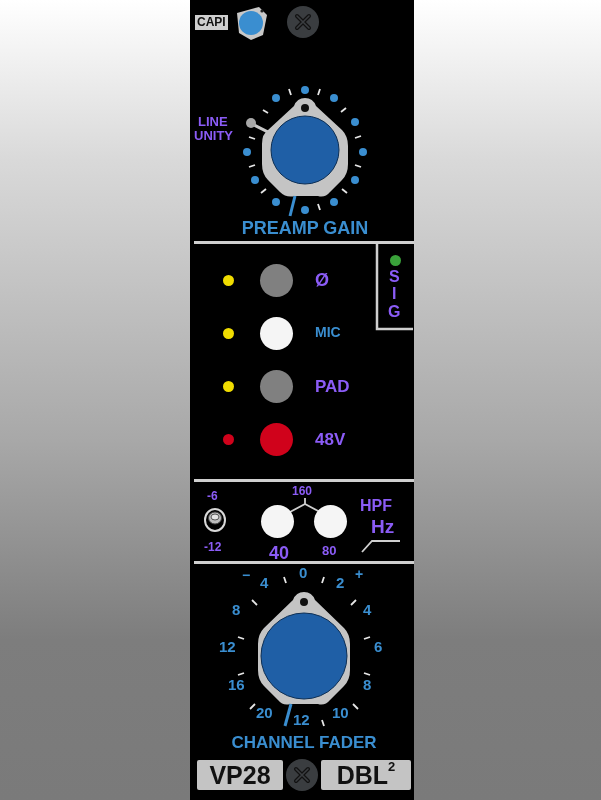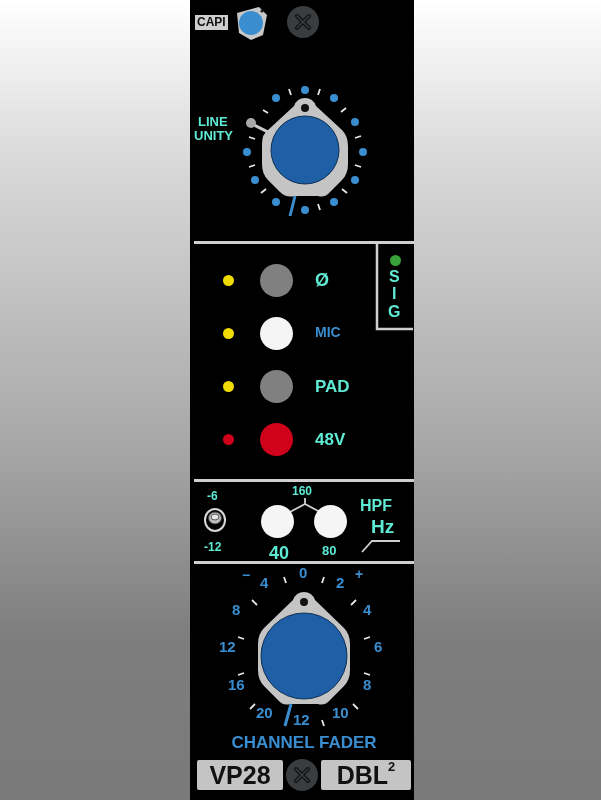--- a/index.html
+++ b/index.html
@@ -7,21 +7,21 @@
       width: 601px; height: 800px; overflow: hidden; position: relative;
       background: linear-gradient(to bottom, #ffffff 0%, #d9d9d9 20%, #a8a8a8 55%, #7d7d7d 80%, #7a7a7a 100%);
       font-family: "Liberation Sans", sans-serif;
     }
     .panel {
       position: absolute; left: 190px; top: 0; width: 224px; height: 800px;
       background: #000;
     }
     .abs { position: absolute; }
     .blue { color: #3a8ed0; }
-    .white { color: #5eead4; }
+    .white { color: #8b5cf6; }
     .hr { position: absolute; left: 4px; width: 220px; height: 3px; background: #cfcfcf; }
 
     
     .capi-label {
       position: absolute; left: 5px; top: 15px; background: #cfcfcf; color: #111;
       font-weight: bold; font-size: 12px; padding: 1px 2px; line-height: 13px;
     }
     .screw {
       position: absolute; width: 32px; height: 32px; border-radius: 50%;
       background: #3a3d40;
@@ -90,20 +90,21 @@
     <circle cx="21" cy="41" r="5" fill="#a8a8a8"></circle>
 
     <path d="M75 16 Q83 16 86 24 L112 48 Q118 54 118 64 L118 82 Q118 92 112 98 L100 110 Q95 116 88 114 L65 114 Q56 116 50 110 L38 98 Q32 92 32 82 L32 62 Q32 52 38 48 L64 24 Q67 16 75 16 Z" fill="#c4c4c4"></path>
     <circle cx="75" cy="26" r="4" fill="#111"></circle>
     <circle cx="75" cy="68" r="34" fill="#1f5fa6" stroke="#0d2f55" stroke-width="1"></circle>
 
     <line x1="65" y1="114" x2="60" y2="134" stroke="#3a8ed0" stroke-width="3"></line>
   </svg>
   <div class="lbl white" style="left:8px;top:115px;font-size:13px;line-height:14px">LINE</div>
   <div class="lbl white" style="left:4px;top:129px;font-size:13px;line-height:14px">UNITY</div>
+  <div class="lbl blue" style="left:40px;top:218px;width:150px;text-align:center;font-size:18px">PREAMP GAIN</div>
 
   <div class="hr" style="top:241px"></div>
 
   <svg class="abs" style="left:185px;top:241px" width="40" height="92">
     <path d="M2 2 L2 88 L38 88" stroke="#cfcfcf" stroke-width="2.5" fill="none"></path>
   </svg>
   <div class="led" style="left:200px;top:255px;background:#3aa23a"></div>
   <div class="lbl white" style="left:199px;top:268px;font-size:16px;line-height:17px">S</div>
   <div class="lbl white" style="left:202px;top:285px;font-size:16px;line-height:17px">I</div>
   <div class="lbl white" style="left:198px;top:303px;font-size:16px;line-height:17px">G</div>

